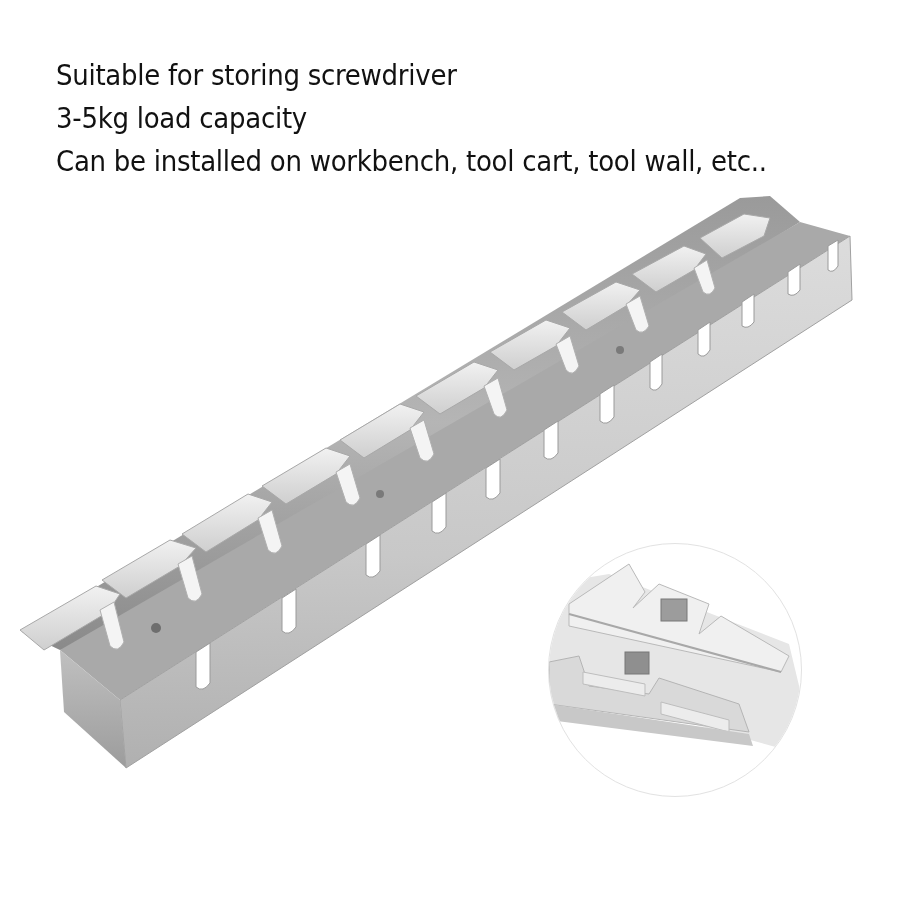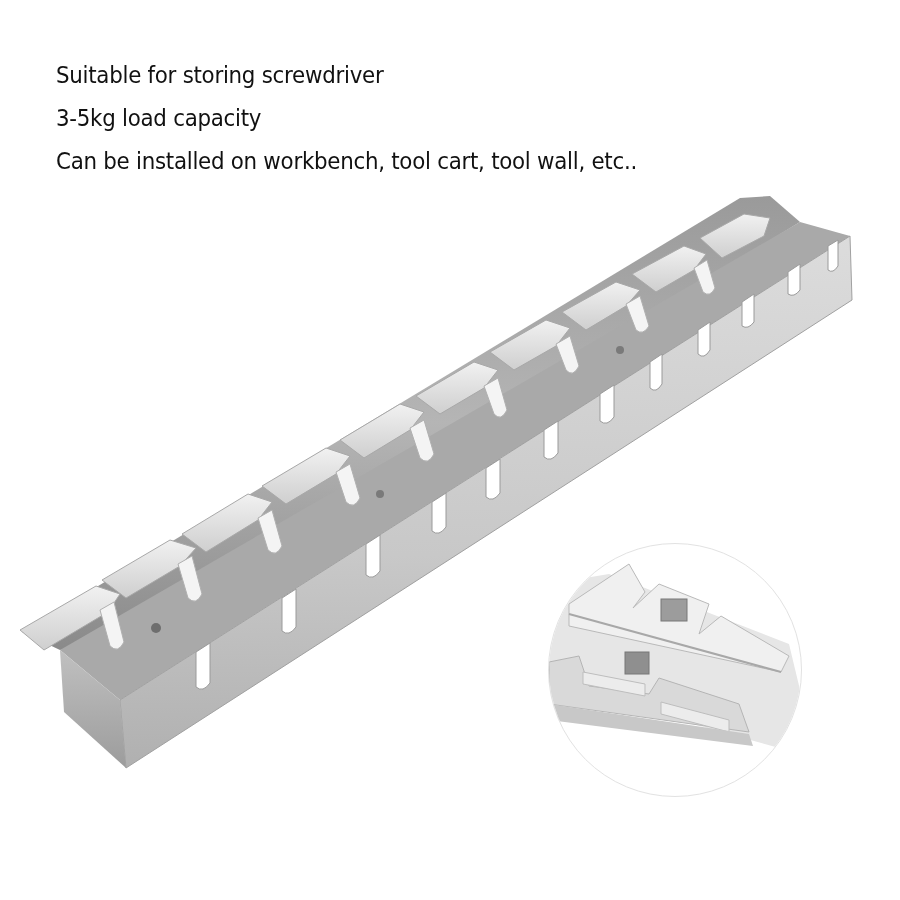--- a/index.html
+++ b/index.html
@@ -15,21 +15,21 @@
       font-family: "DejaVu Sans", "Liberation Sans", sans-serif;
     }
     .features {
       position: absolute;
       left: 56px;
       top: 54px;
       margin: 0;
       padding: 0;
       list-style: none;
       color: #111111;
-      font-size: 23px;
+      font-size: 28px;
       letter-spacing: -0.3px;
     }
     .features li {
       height: 43px;
       line-height: 43px;
       white-space: nowrap;
       transform: scaleX(0.93);
       transform-origin: left center;
     }
     .product {

